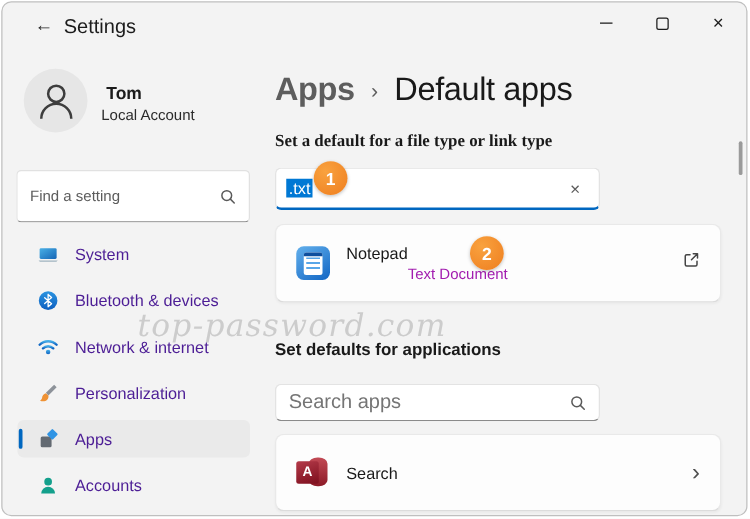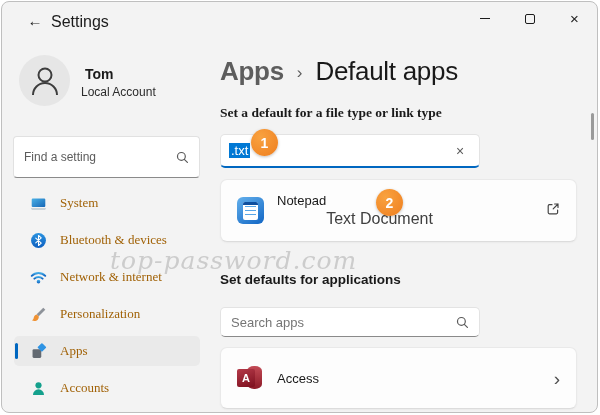--- a/index.html
+++ b/index.html
@@ -51,21 +51,21 @@
     border-radius:4px;display:flex;align-items:center;
   }
   .find-box .ph{font-size:12px;color:#5c5c5c;padding-left:10px;flex:1;}
   .find-box .mag{margin-right:10px;display:flex;}
   .nav{position:absolute;left:12px;top:186px;width:186px;z-index:2;}
   .nav-item{
     position:relative;height:30px;margin-bottom:7px;border-radius:5px;
     display:flex;align-items:center;cursor:pointer;
   }
   .nav-item .nicon{width:17px;height:17px;margin-left:16px;display:flex;flex-shrink:0;}
-  .nav-item .nlabel{margin-left:13px;font-size:13px;color:#a16207;white-space:nowrap;font-family:Liberation Serif, serif;}
+  .nav-item .nlabel{margin-left:13px;font-size:13px;color:#4c1d95;white-space:nowrap;}
   .nav-item.selected{background:#eaeaea;}
   .nav-item.selected::before{
     content:"";position:absolute;left:1px;top:7px;width:3px;height:16px;
     border-radius:2px;background:var(--accent-blue);
   }
   
   .breadcrumb{
     position:absolute;left:218px;top:54px;display:flex;align-items:center;z-index:2;
   }
   .bc-parent{font-size:26px;font-weight:bold;letter-spacing:-0.3px;color:#5d5d5d;cursor:pointer;}
@@ -83,21 +83,21 @@
   .field-filetype{top:132px;height:34px;border-bottom:2px solid var(--accent-blue);}
   .field-apps{top:305px;height:30px;border-bottom-color:#8a8a8a;}
   .sel-text{
     margin-left:8px;font-size:13px;color:#ffffff;background:var(--selection-blue);
     padding:0 2px;
   }
   .clear-btn{
     margin-left:auto;margin-right:8px;width:22px;height:22px;border-radius:4px;
     display:flex;align-items:center;justify-content:center;font-size:14px;color:#5c5c5c;cursor:pointer;
   }
-  .field-apps .ph{font-size:13px;color:#757575;margin-left:10px;flex:1;}
+  .field-apps .ph{font-size:16px;color:#757575;margin-left:10px;flex:1;}
   .field-apps .mag{margin-right:10px;display:flex;}
   .badge{
     position:absolute;width:27px;height:27px;border-radius:50%;z-index:6;
     background:radial-gradient(circle at 35% 30%,#f9a23f,#ee7e1f);
     box-shadow:0 1px 3px rgba(0,0,0,0.25);
     display:flex;align-items:center;justify-content:center;
     color:#fff;font-size:14px;font-weight:bold;
   }
   .badge-1{left:249px;top:127px;}
   .badge-2{left:374px;top:187px;}
@@ -127,21 +127,21 @@
     background:linear-gradient(180deg,#c24a55,#8c1a27);border-radius:7px/5px;
   }
   .access-ic .front{
     position:absolute;left:0;top:4px;width:18px;height:18px;border-radius:2px;
     background:linear-gradient(160deg,#b43a49,#7d0f1e);
     display:flex;align-items:center;justify-content:center;
     color:#fff;font-size:11px;font-weight:bold;
   }
   .card-texts{margin-left:13px;display:flex;}
   .app-name{font-size:13px;color:#191919;}
-  .app-type{font-size:16px;color:#404040;margin-top:17px;}
+  .app-type{font-size:12px;color:#a21caf;margin-top:17px;}
   .card-right{margin-left:auto;margin-right:16px;display:flex;align-items:center;}
   .chev{font-size:19px;color:#4f4f4f;line-height:1;}
   .scroll-thumb{
     position:absolute;right:3px;top:111px;width:3px;height:27px;
     background:#9a9a9a;border-radius:2px;z-index:3;cursor:pointer;
   }
 </style>
 </head>
 <body>
 
@@ -316,21 +316,21 @@
       </svg>
     </span>
   </div>
 
   <div class="card card-access">
     <div class="app-icon access-ic">
       <div class="cyl"></div>
       <div class="front">A</div>
     </div>
     <div class="card-texts">
-      <span class="app-name">Access</span>
+      <span class="app-name">Search</span>
     </div>
     <div class="card-right">
       <span class="chev">›</span>
     </div>
   </div>
 
   <div class="scroll-thumb"></div>
 
 </div>
 

